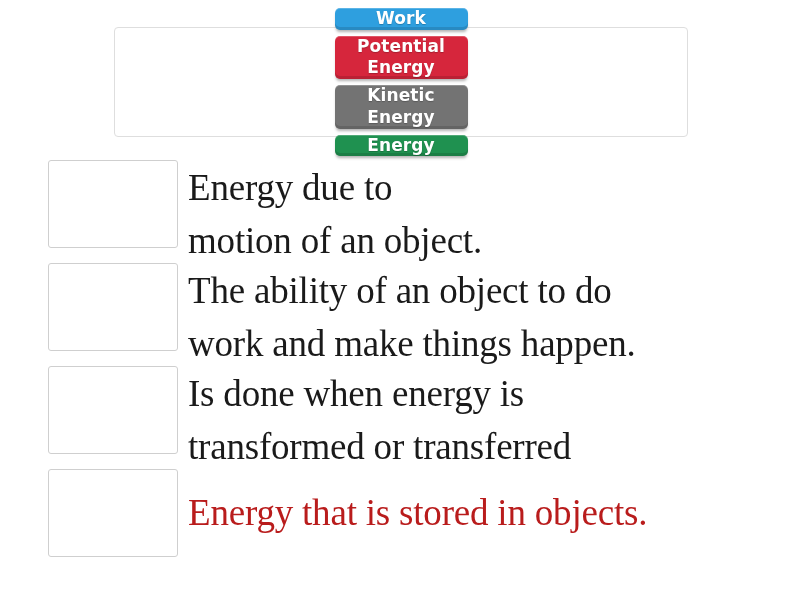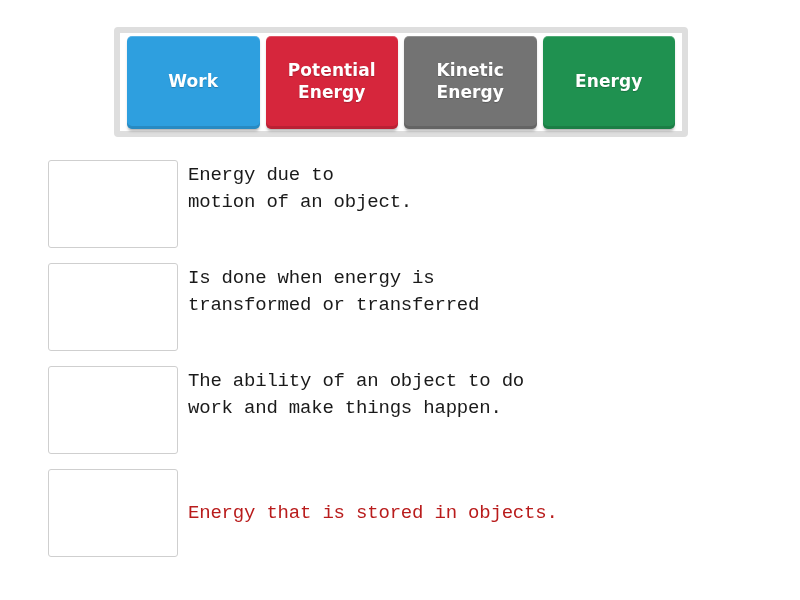--- a/index.html
+++ b/index.html
@@ -17,28 +17,29 @@
   }
 
   
   #tile-tray {
     position: absolute;
     left: 114px;
     top: 27px;
     width: 574px;
     height: 110px;
     box-sizing: border-box;
-    border: 6px solid #22c55e;
+    border: 1px solid #22c55e;
     border-radius: 4px;
     background: #ffffff;
     display: flex;
     align-items: center;
     justify-content: center;
     gap: 6px;
     padding: 0 7px;
+    flex-direction: column;
   }
 
   .tile {
     position: relative;
     width: 133px;
     height: 93px;
     box-sizing: border-box;
     border-radius: 5px;
     display: flex;
     align-items: center;
@@ -83,23 +84,23 @@
     height: 88px;
     box-sizing: border-box;
     border: 1px solid #cfcfcf;
     border-radius: 3px;
     background: #ffffff;
   }
   .answer-text {
     flex: 1 1 auto;
     padding-left: 10px;
     color: #1a1a1a;
-    font-family: Liberation Mono, monospace;
+    font-family: Liberation Serif, serif;
     font-weight: normal;
-    font-size: 19px;
+    font-size: 37px;
     line-height: 1.42;
     letter-spacing: -0.2px;
     white-space: pre-line;
     padding-top: 2px;
   }
   .answer-row.single-line .answer-text {
     align-self: center;
     padding-top: 0;
   }
 </style>
@@ -126,28 +127,28 @@
 <div id="answer-list">
 
   <div class="answer-row">
     <div class="drop-box" style="border-color: rgb(207, 207, 207);"></div>
     <div class="answer-text" style="color: rgb(26, 26, 26);">Energy due to
 motion of an object.</div>
   </div>
 
   <div class="answer-row">
     <div class="drop-box" style="border-color: rgb(207, 207, 207);"></div>
-    <div class="answer-text" style="color: rgb(26, 26, 26);">Is done when energy is
-transformed or transferred</div>
+    <div class="answer-text" style="color: rgb(26, 26, 26);">The ability of an object to do
+work and make things happen.</div>
   </div>
 
   <div class="answer-row">
     <div class="drop-box" style="border-color: rgb(207, 207, 207);"></div>
-    <div class="answer-text" style="color: rgb(26, 26, 26);">The ability of an object to do
-work and make things happen.</div>
+    <div class="answer-text" style="color: rgb(26, 26, 26);">Is done when energy is
+transformed or transferred</div>
   </div>
 
   <div class="answer-row single-line">
     <div class="drop-box" style="border-color: rgb(207, 207, 207);"></div>
     <div class="answer-text" style="color: #b91c1c;">Energy that is stored in objects.</div>
   </div>
 
 </div>
 
 </body></html>

